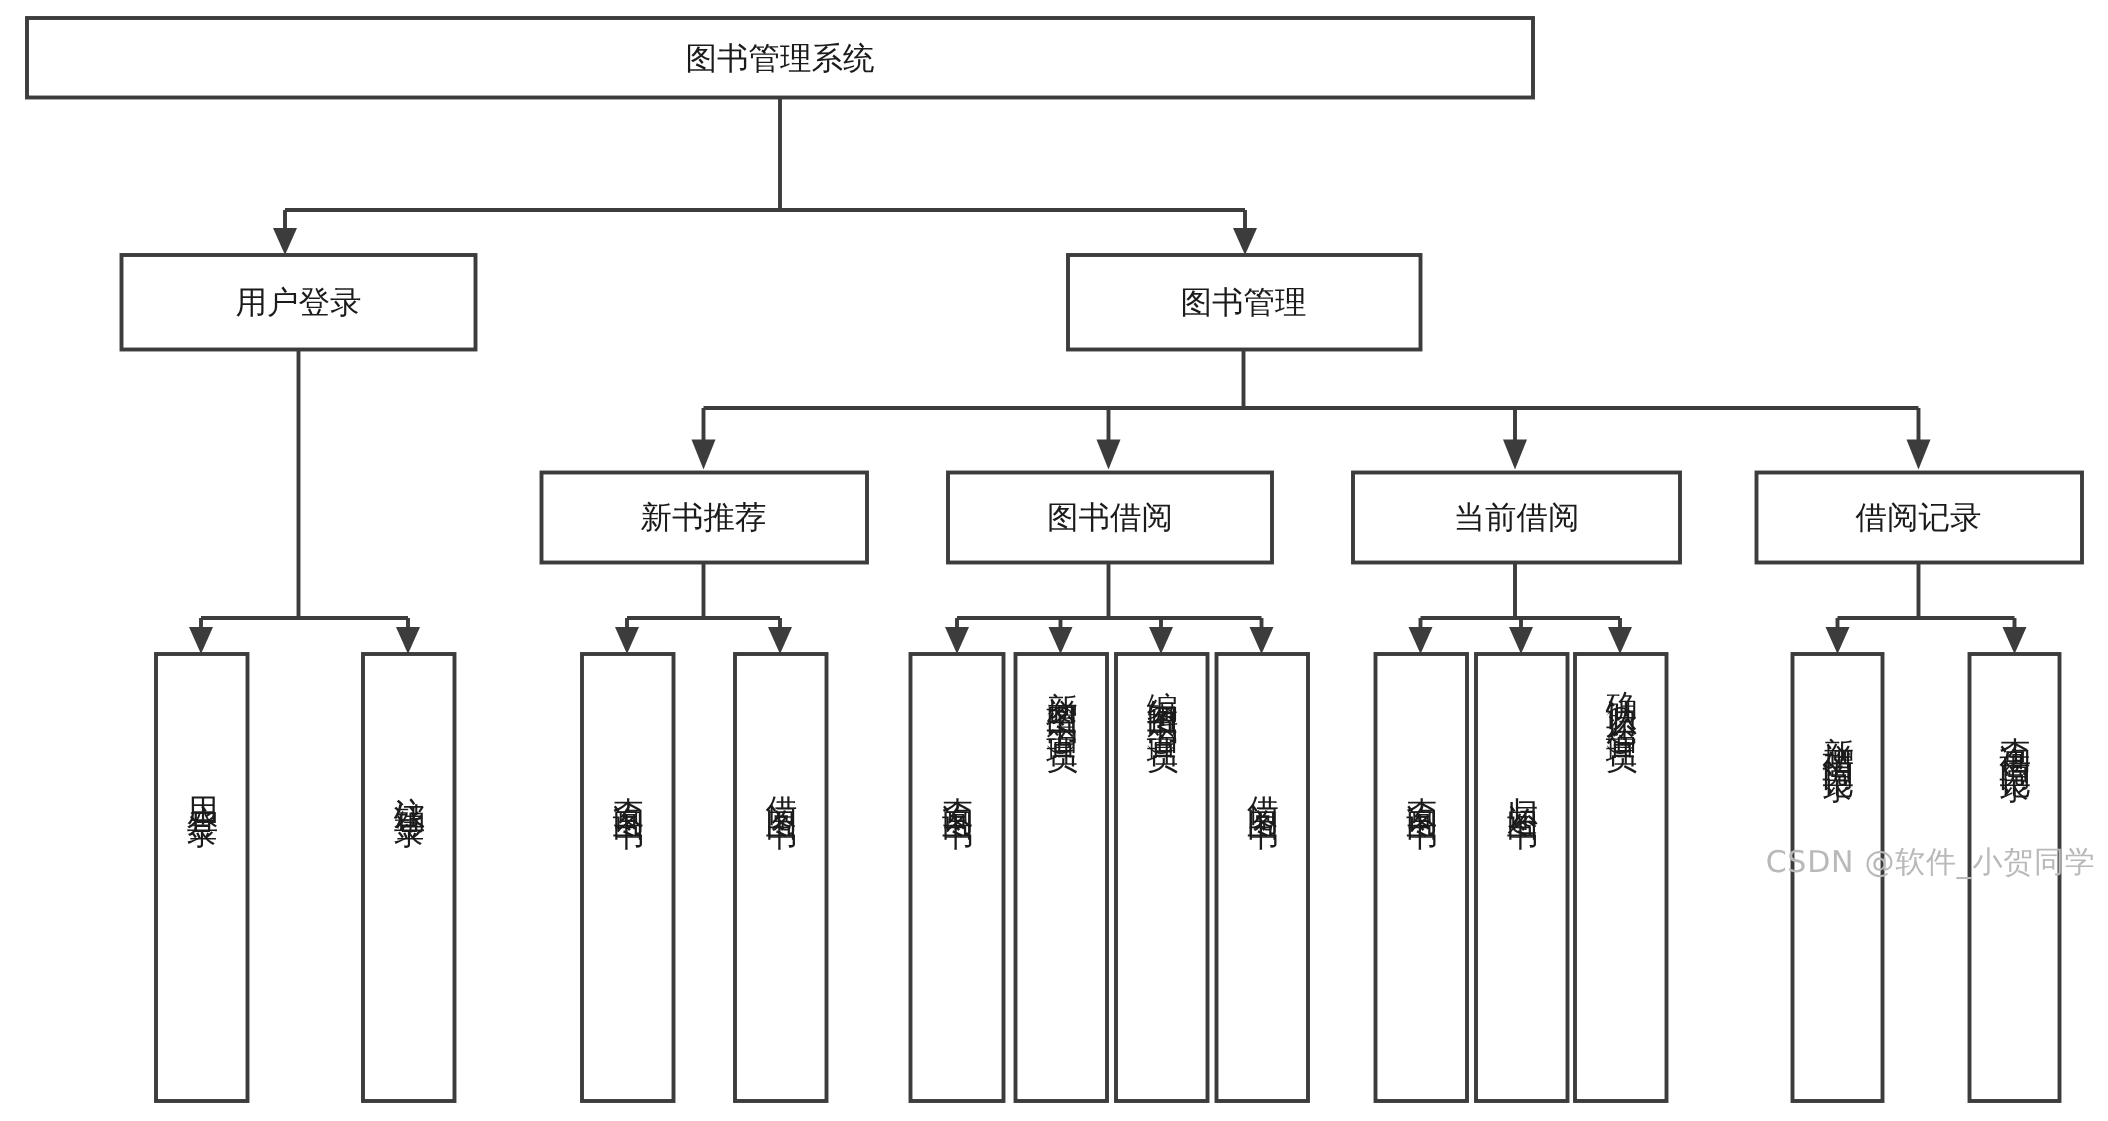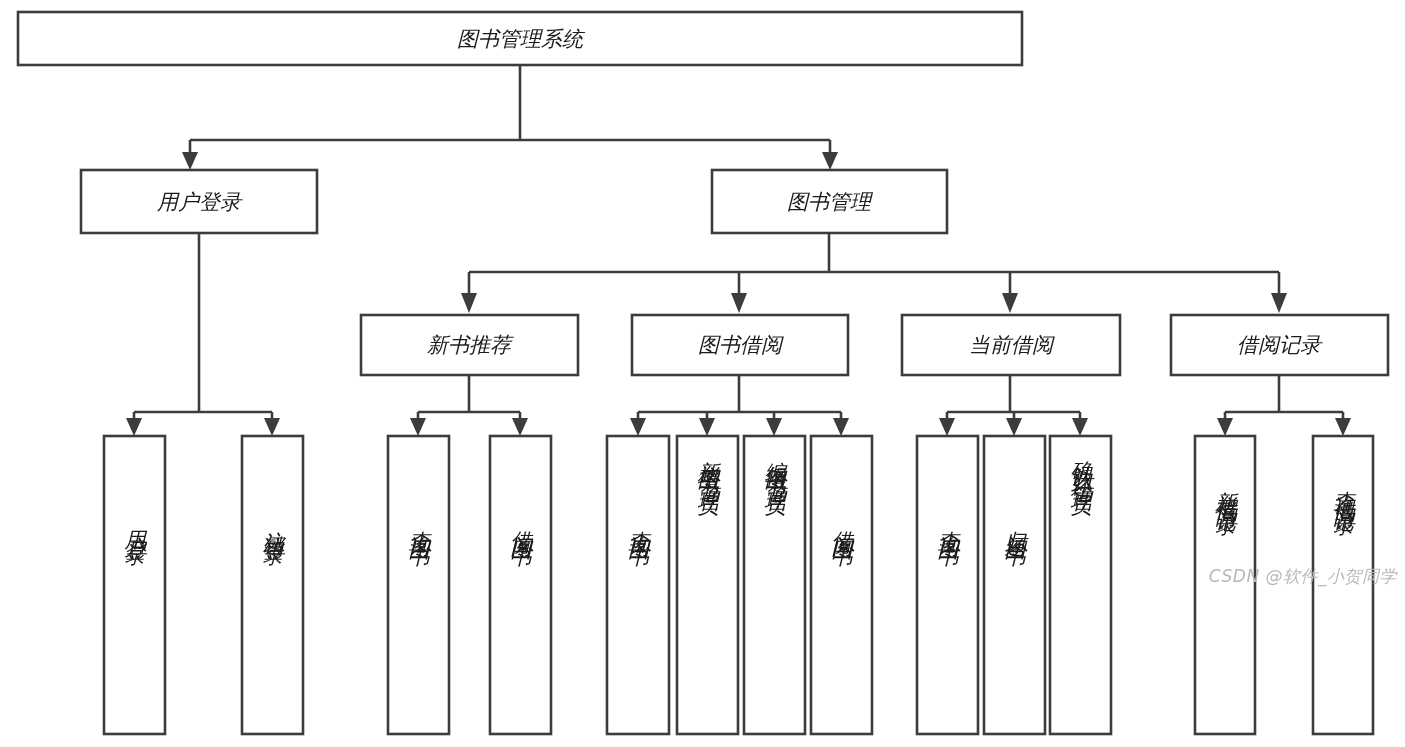--- a/index.html
+++ b/index.html
@@ -11,21 +11,20 @@
     width: 1405px;
     height: 747px;
     font-family: "DejaVu Sans", "Liberation Sans", sans-serif;
     overflow: hidden;
     position: relative;
   }
   #diagram-root {
     position: relative;
     width: 1405px;
     height: 594px;
-    font-style: italic;
   }
   svg.flow {
     position: absolute;
     top: 0;
     left: 0;
     width: 1405px;
     height: 747px;
     display: block;
   }
   .node-rect {
@@ -65,21 +64,21 @@
     line-height: 1;
     letter-spacing: 5px;
     color: #1b1b1b;
     white-space: nowrap;
   }
   .watermark {
     position: absolute;
     right: 8px;
     bottom: 6px;
     font-family: "DejaVu Sans", "Liberation Sans", sans-serif;
-    font-size: 17px;
+    font-size: 20px;
     color: #b9b9b9;
     letter-spacing: 0.5px;
     white-space: nowrap;
     pointer-events: none;
     margin-left: 40px;
   }
 </style>
 </head>
 <body>
 

